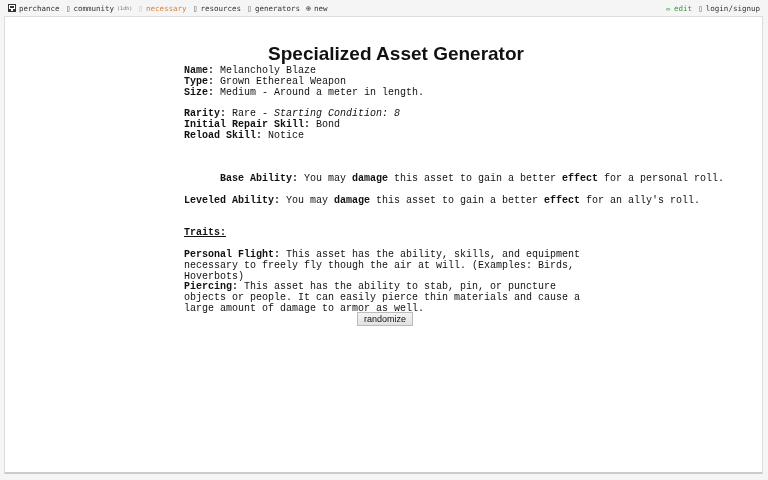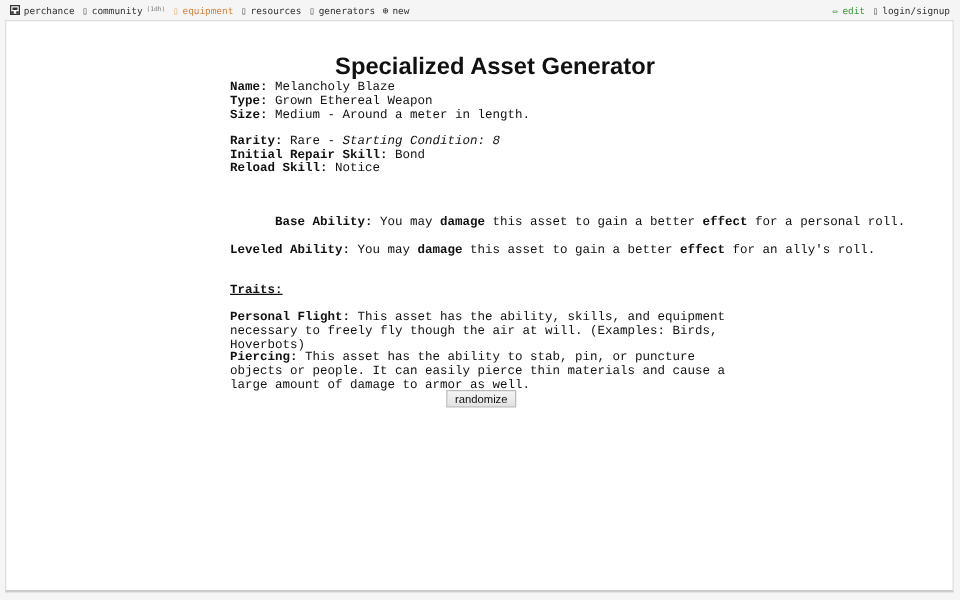--- a/index.html
+++ b/index.html
@@ -60,21 +60,21 @@
       <span class="logo-ic"></span>
       <span>perchance</span>
     </div>
     <div class="nav-item">
       <span class="ic">▯</span>
       <span>community</span>
       <span class="small">(1dh)</span>
     </div>
     <div class="nav-item tutorial">
       <span class="ic" style="color:#e8b88a">▯</span>
-      <span>equipment</span>
+      <span>necessary</span>
     </div>
     <div class="nav-item">
       <span class="ic">▯</span>
       <span>resources</span>
     </div>
     <div class="nav-item">
       <span class="ic">▯</span>
       <span>generators</span>
     </div>
     <div class="nav-item">

